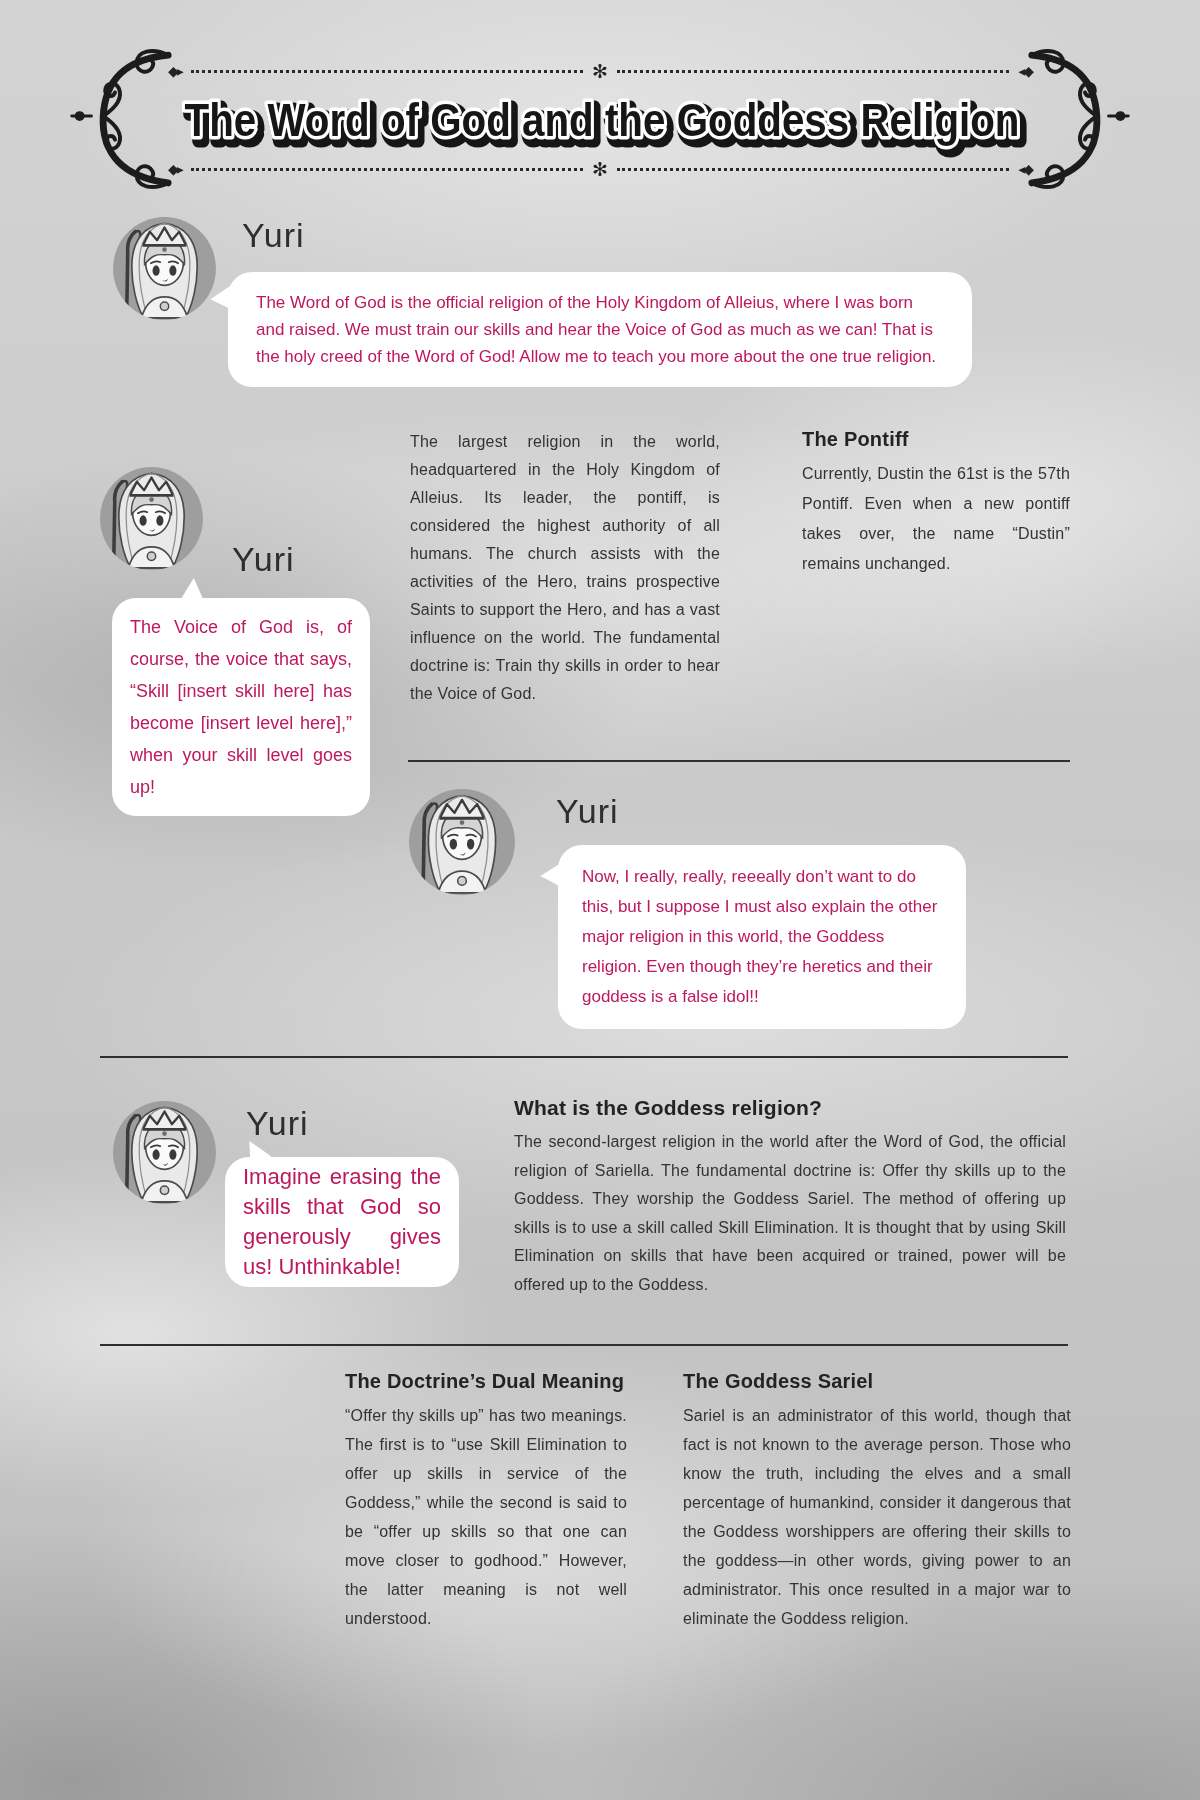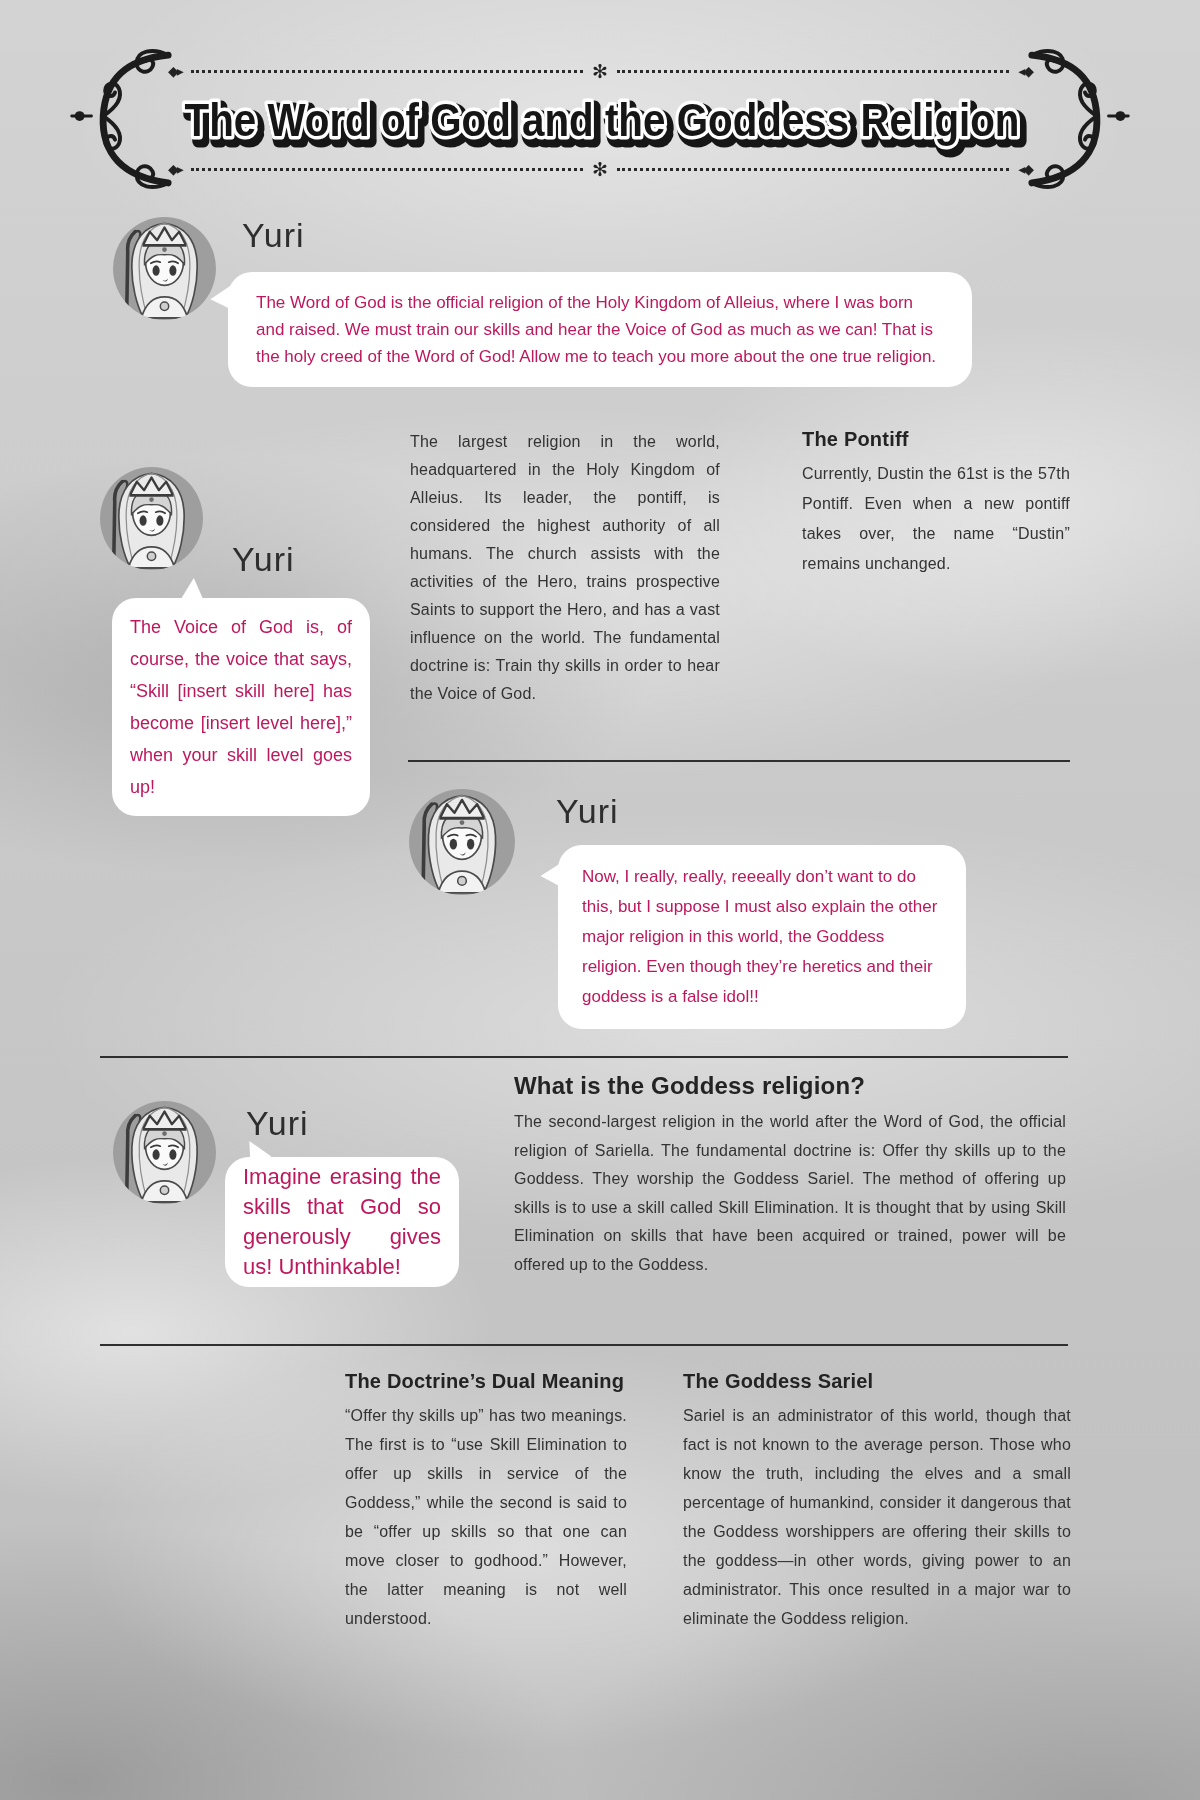--- a/index.html
+++ b/index.html
@@ -41,21 +41,21 @@
   .bubble-rant{left:532px;top:845px;width:360px;padding:17px 24px;font-size:17px;line-height:30px;margin-left:26px;}
   .bubble-rant .tail{left:-17px;top:20px;border-top:9px solid transparent;border-bottom:17px solid transparent;border-right:22px solid #fff;transform:rotate(-10deg);}
   .bubble-erase{left:225px;top:1157px;width:198px;padding:5px 18px;font-size:22px;line-height:30px;text-align:justify;}
   .bubble-erase .tail{top:-18px;left:22px;border-left:5px solid transparent;border-right:17px solid transparent;border-bottom:21px solid #fff;transform:rotate(-16deg);}
   
   .col{position:absolute;}
   .col h3{margin:0 0 8px 0;font-size:20px;font-weight:bold;color:#232323;letter-spacing:0.2px;}
   .col p{margin:0;font-size:16px;color:#333;text-align:justify;text-align-last:left;letter-spacing:0.2px;}
   .col-wog{left:410px;top:428px;width:310px;}   .col-wog p{line-height:28px;}
   .col-pontiff{left:802px;top:428px;width:268px;} .col-pontiff p{line-height:30px;}
-  .col-goddess{left:514px;top:1072px;width:552px;} .col-goddess h3{font-size:24px;} .col-goddess p{line-height:28.5px;}
+  .col-goddess{left:514px;top:1072px;width:552px;} .col-goddess h3{font-size:21px;margin-top:24px;} .col-goddess p{line-height:28.5px;}
   .col-dual{left:345px;top:1370px;width:282px;}  .col-dual p{line-height:29px;}
   .col-sariel{left:683px;top:1370px;width:388px;} .col-sariel p{line-height:29px;}
   .sep{position:absolute;height:2px;background:#2f2f2f;}
   .sep1{left:408px;top:760px;width:662px;}
   .sep2{left:100px;top:1056px;width:968px;}
   .sep3{left:100px;top:1344px;width:968px;}
 </style>
 </head>
 <body>
 

